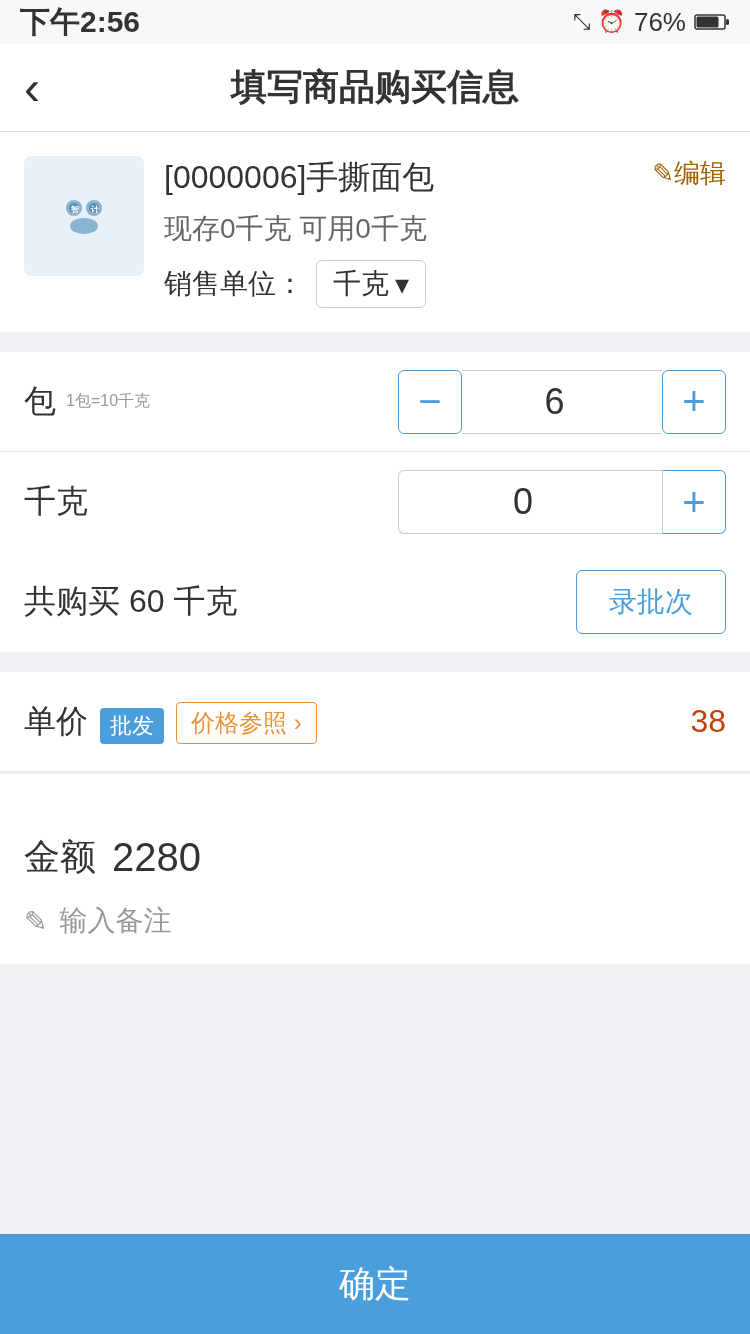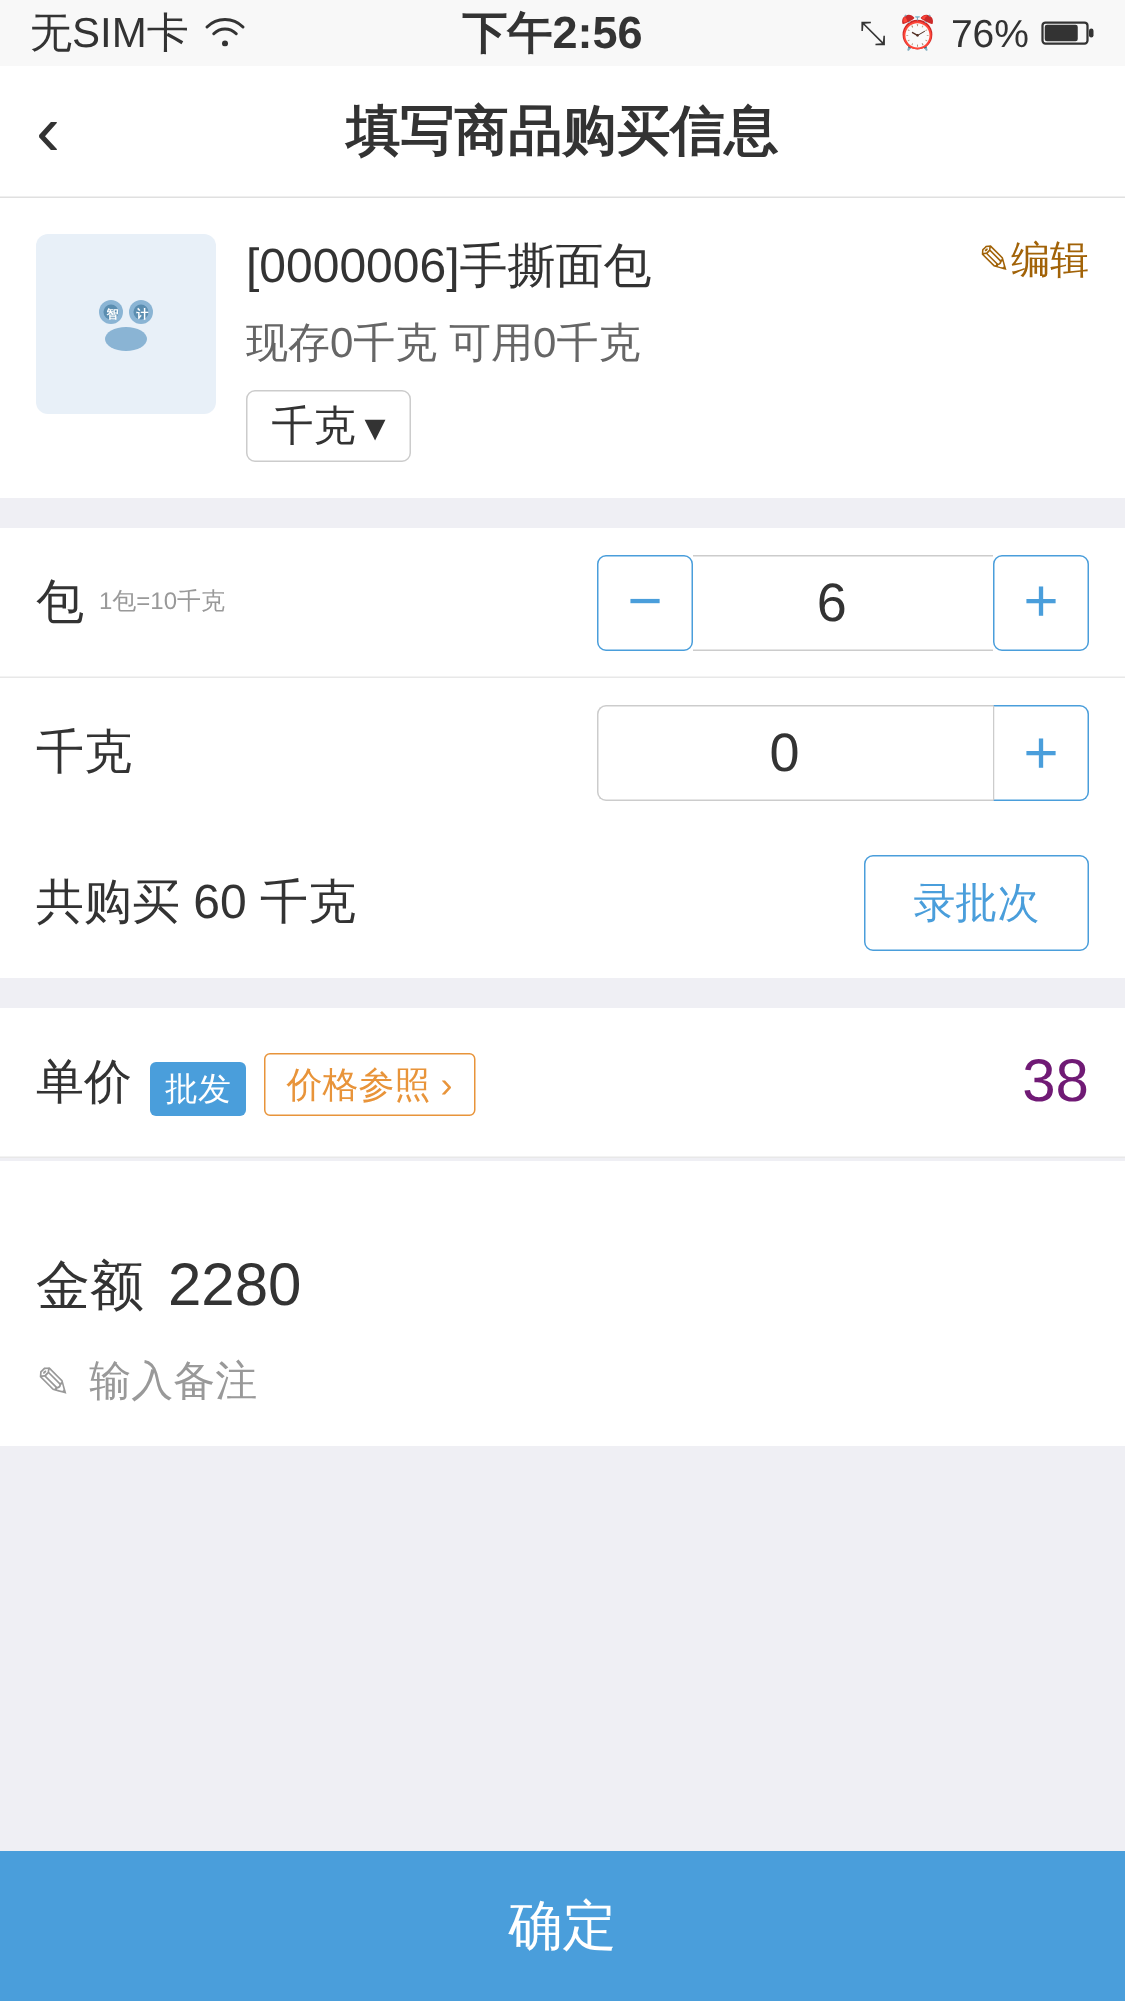--- a/index.html
+++ b/index.html
@@ -242,21 +242,21 @@
       border: 1.5px solid #e8943a;
       color: #e8943a;
       font-size: 24px;
       padding: 4px 14px;
       border-radius: 4px;
       display: flex;
       align-items: center;
       gap: 4px;
       cursor: pointer;
     }
-    .price-value { font-size: 40px; color: #701a75; font-weight: 400; }
+    .price-value { font-size: 32px; color: #c2410c; font-weight: 400; }
 
     
     .amount-section {
       background: #fff;
       padding: 24px;
     }
     .amount-row {
       display: flex;
       align-items: center;
       gap: 16px;
@@ -295,30 +295,20 @@
     .content-area {
       padding-bottom: 100px;
     }
   </style>
 </head>
 <body>
 
 <div class="content-area">
 
   <div class="status-bar">
-    <div class="status-left">
-      <span>无SIM卡</span>
-      <span>
-        <svg width="28" height="22" viewBox="0 0 28 22" fill="none">
-          <path d="M14 18a2 2 0 110 4 2 2 0 010-4z" fill="#333"></path>
-          <path d="M6.5 13.5C8.5 11.5 11.1 10.3 14 10.3s5.5 1.2 7.5 3.2" stroke="#333" stroke-width="2" fill="none" stroke-linecap="round"></path>
-          <path d="M2 9C5.3 5.7 9.4 4 14 4s8.7 1.7 12 5" stroke="#333" stroke-width="2" fill="none" stroke-linecap="round"></path>
-        </svg>
-      </span>
-    </div>
     <div class="status-center">下午2:56</div>
     <div class="status-right">
       <span style="color:#333;font-size:22px;">⤡</span>
       <span style="font-size:22px;">⏰</span>
       <span>76%</span>
       <span>
         <svg width="36" height="18" viewBox="0 0 36 18">
             <rect x="1" y="2" width="30" height="14" rx="2" stroke="#333" stroke-width="1.5" fill="none"></rect>
             <rect x="2.5" y="3.5" width="22" height="11" rx="1.5" fill="#333"></rect>
             <rect x="32" y="6" width="3" height="6" rx="1.5" fill="#333"></rect>
@@ -344,20 +334,21 @@
         <text x="37" y="26" fill="white" font-size="8" font-weight="bold">计</text>
       </svg>
     </div>
     <div class="product-info">
       <div class="product-name-row">
         <span class="product-name">[0000006]手撕面包</span>
         <span class="edit-link" style="color:#a16207;font-size:26px;">✎编辑</span>
       </div>
       <div class="product-stock">现存0千克   可用0千克</div>
       <div class="product-unit-row">
+        <span>销售单位：</span>
         <div class="unit-select">
           <span>千克</span>
           <span>▾</span>
         </div>
       </div>
     </div>
   </div>
 
   <div class="section-gap"></div>
 

